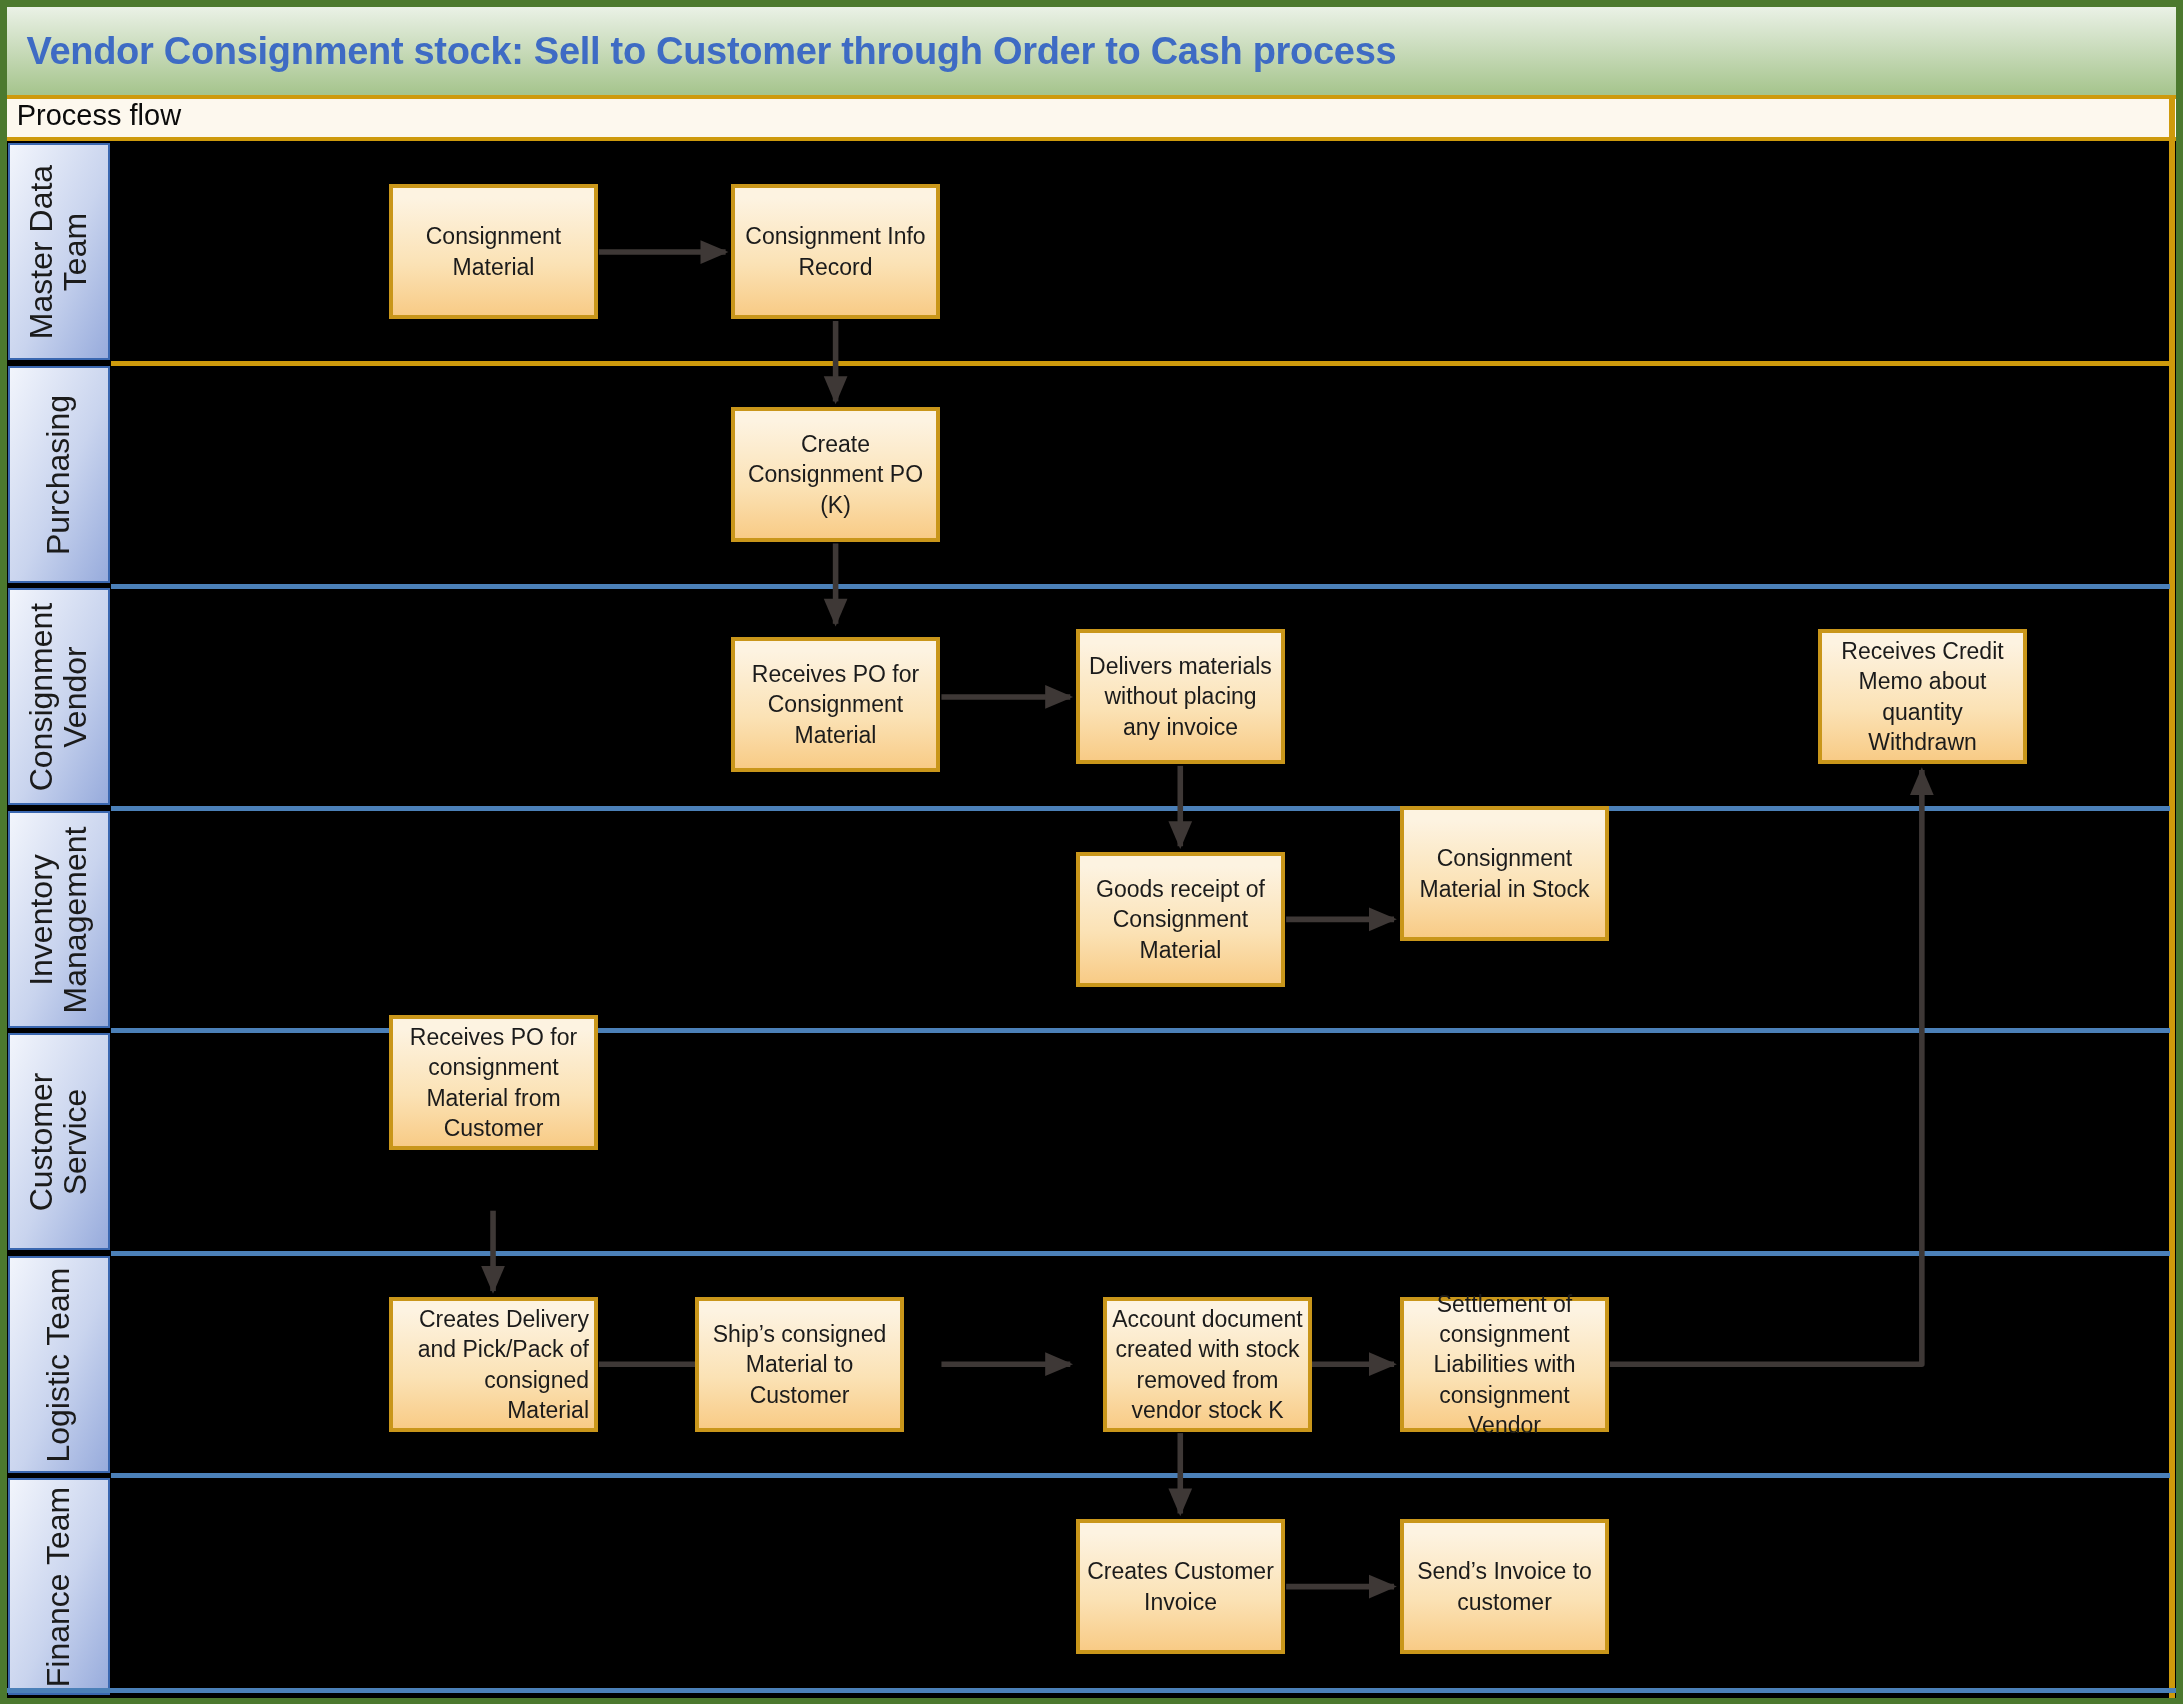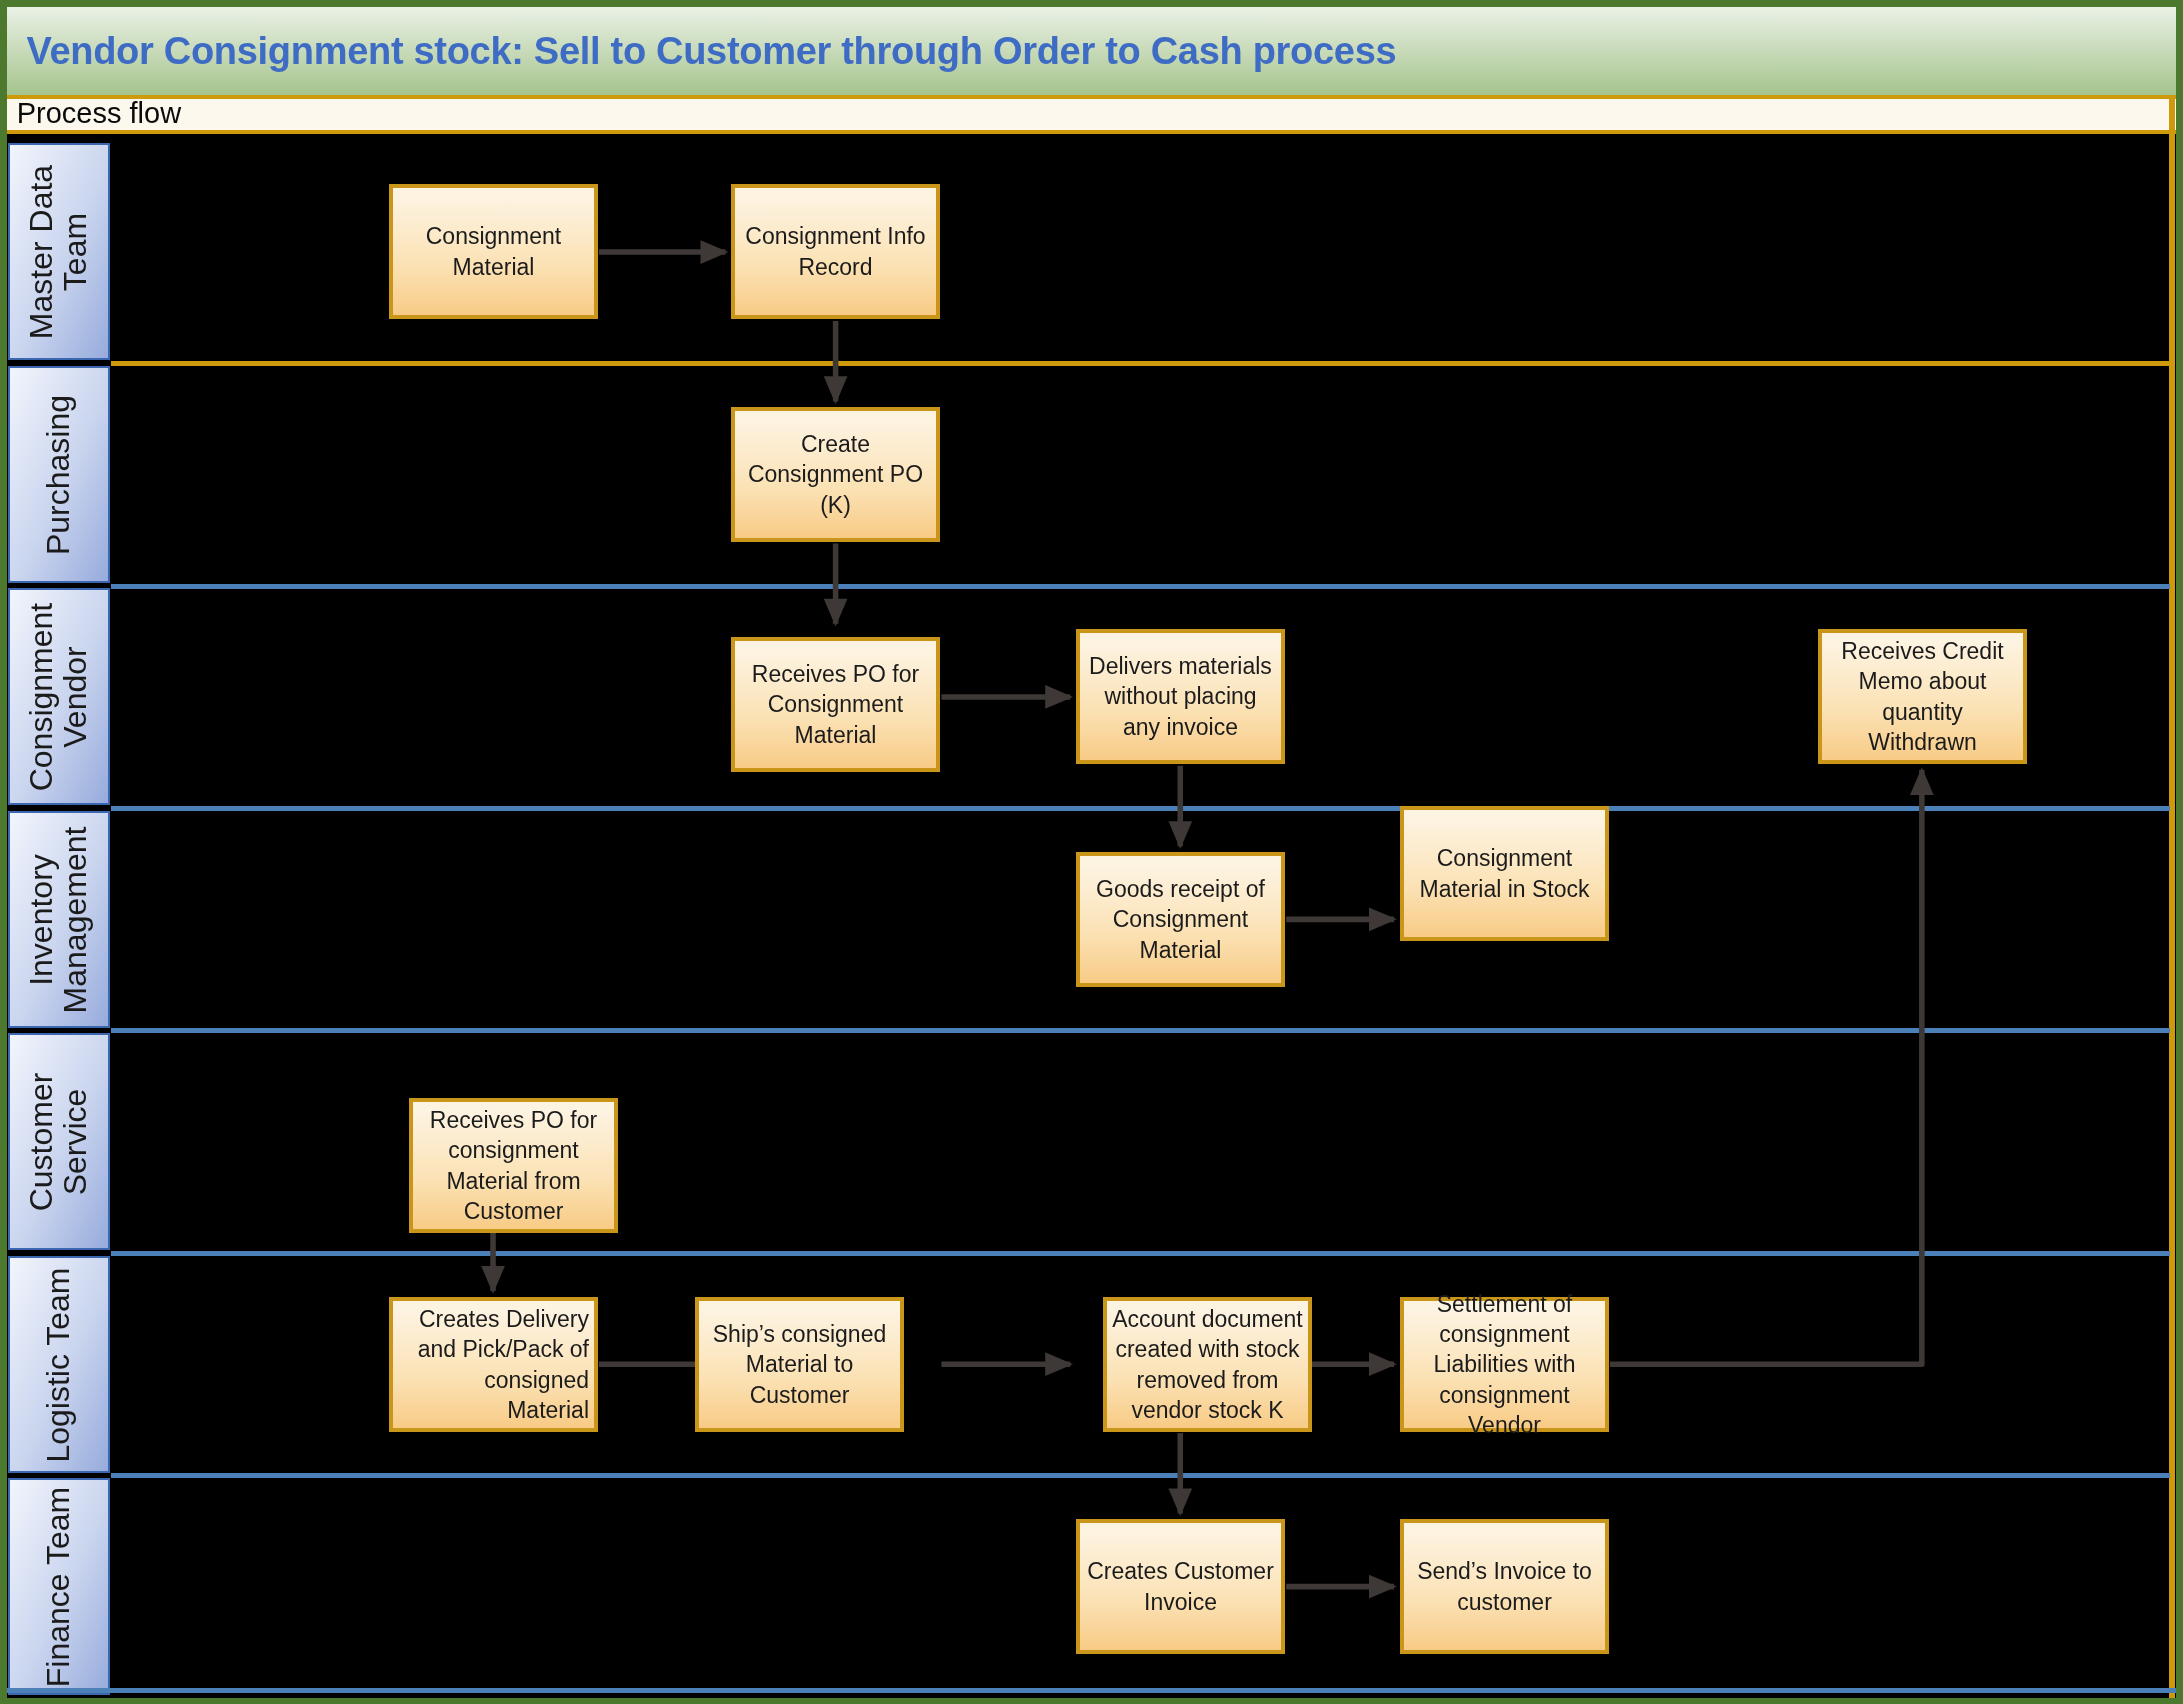--- a/index.html
+++ b/index.html
@@ -10,23 +10,23 @@
     --arrow:#3E3836; --canvas_bg:#000000; --text_dark:#1B1B1B;
   }
   html,body{margin:0;padding:0;}
   body{width:2183px;height:1705px;background:#111;font-family:"Liberation Sans",sans-serif;}
   .canvas{position:absolute;left:0;top:0;width:2183px;height:1705px;background:var(--canvas_bg);
           border:7px solid var(--frame_green);box-sizing:border-box;overflow:hidden;}
   .title-band{position:absolute;left:0;top:0;width:2169px;height:88px;
       background:linear-gradient(var(--header_green_light),var(--header_green_dark));
       display:flex;align-items:center;box-sizing:border-box;padding-left:19.5px;}
   .title-band span{font-size:38px;font-weight:bold;color:var(--title_text);letter-spacing:-0.3px;white-space:nowrap;}
-  .subtitle-band{position:absolute;left:0;top:88px;width:2169px;height:39px;background:var(--subtitle_bg);
+  .subtitle-band{position:absolute;left:0;top:88px;width:2169px;height:46px;background:var(--subtitle_bg);
       border-top:4.2px solid var(--gold);border-bottom:4.2px solid var(--gold);box-sizing:border-box;
-      display:flex;align-items:flex-end;padding-left:9.7px;}
+      display:flex;align-items:flex-start;padding-left:9.7px;}
   .subtitle-band span{font-size:29px;color:#0b0b0b;}
   .gold-right{position:absolute;left:2162px;top:88px;width:6.3px;height:1603px;background:var(--gold);}
   .bottom-line{position:absolute;left:0;top:1681px;width:2169px;height:4.9px;background:var(--divider_blue);}
   .divider{position:absolute;left:104px;width:2059px;height:4.9px;}
   .divider.gold{background:var(--gold);}
   .divider.blue{background:var(--divider_blue);}
   .lane-cell{position:absolute;left:1.4px;width:102px;box-sizing:border-box;
       border:2.8px solid var(--lane_border_blue);
       background:linear-gradient(115deg,var(--lane_fill_light) 0%,#C9D4EE 55%,var(--lane_fill_dark) 100%);}
   .lane-cell .rot{position:absolute;left:50%;top:50%;width:217px;
@@ -119,21 +119,21 @@
       </div>
       <div class="pbox" style="left: 1811px; top: 622px;">
         <span>Receives Credit Memo about quantity Withdrawn</span>
       </div>
       <div class="pbox" style="left: 1069px; top: 845px;">
         <span>Goods receipt of Consignment Material</span>
       </div>
       <div class="pbox" style="left: 1393px; top: 799px;">
         <span>Consignment Material in Stock</span>
       </div>
-      <div class="pbox" style="left: 382px; top: 1091px; margin-left: 20px;">
+      <div class="pbox" style="left: 382px; top: 1008px;">
         <span>Receives PO for consignment Material from Customer</span>
       </div>
       <div class="pbox" style="left: 382px; top: 1290px; text-align: right;">
         <span>Creates Delivery and Pick/Pack of consigned Material</span>
       </div>
       <div class="pbox" style="left: 688px; top: 1290px;">
         <span>Ship’s consigned Material to Customer</span>
       </div>
       <div class="pbox" style="left: 1069px; top: 1290px; margin-left: 27px;">
         <span>Account document created with stock removed from vendor stock K</span>

